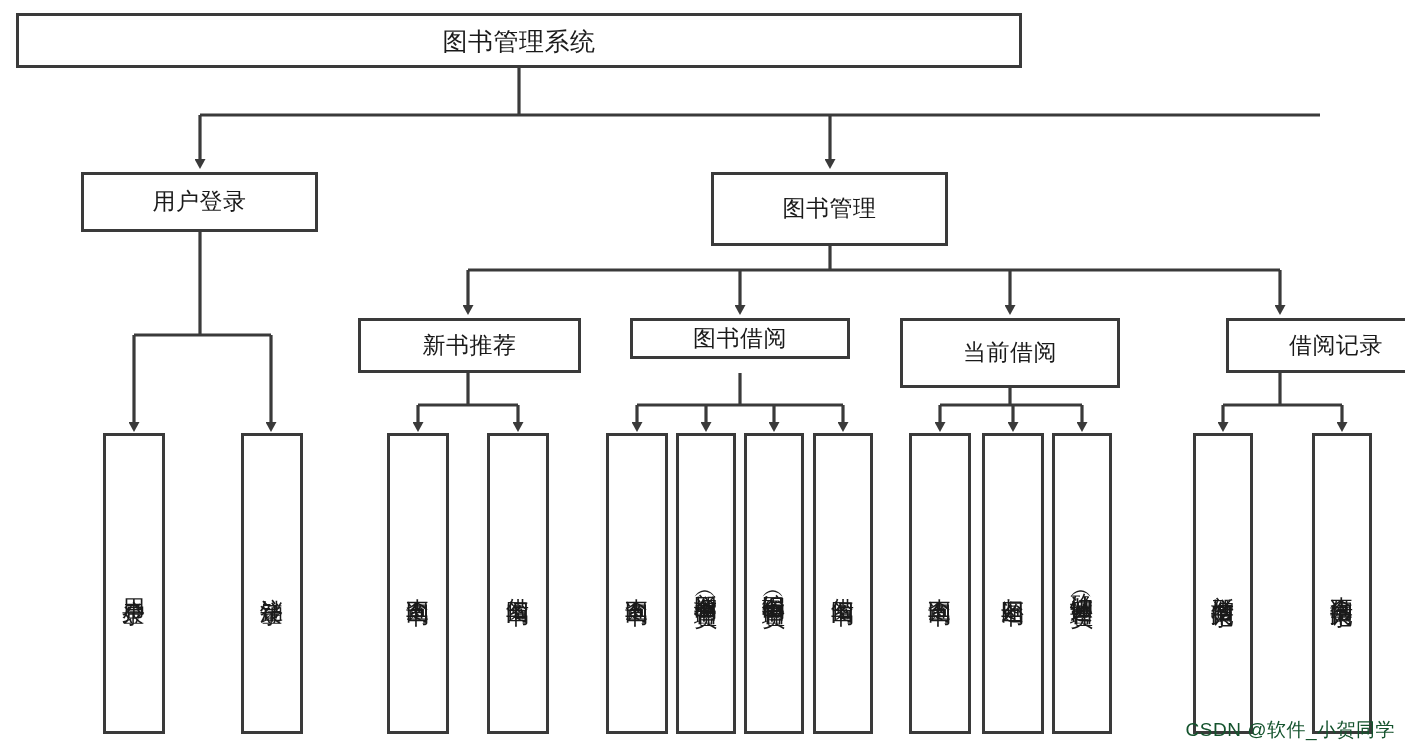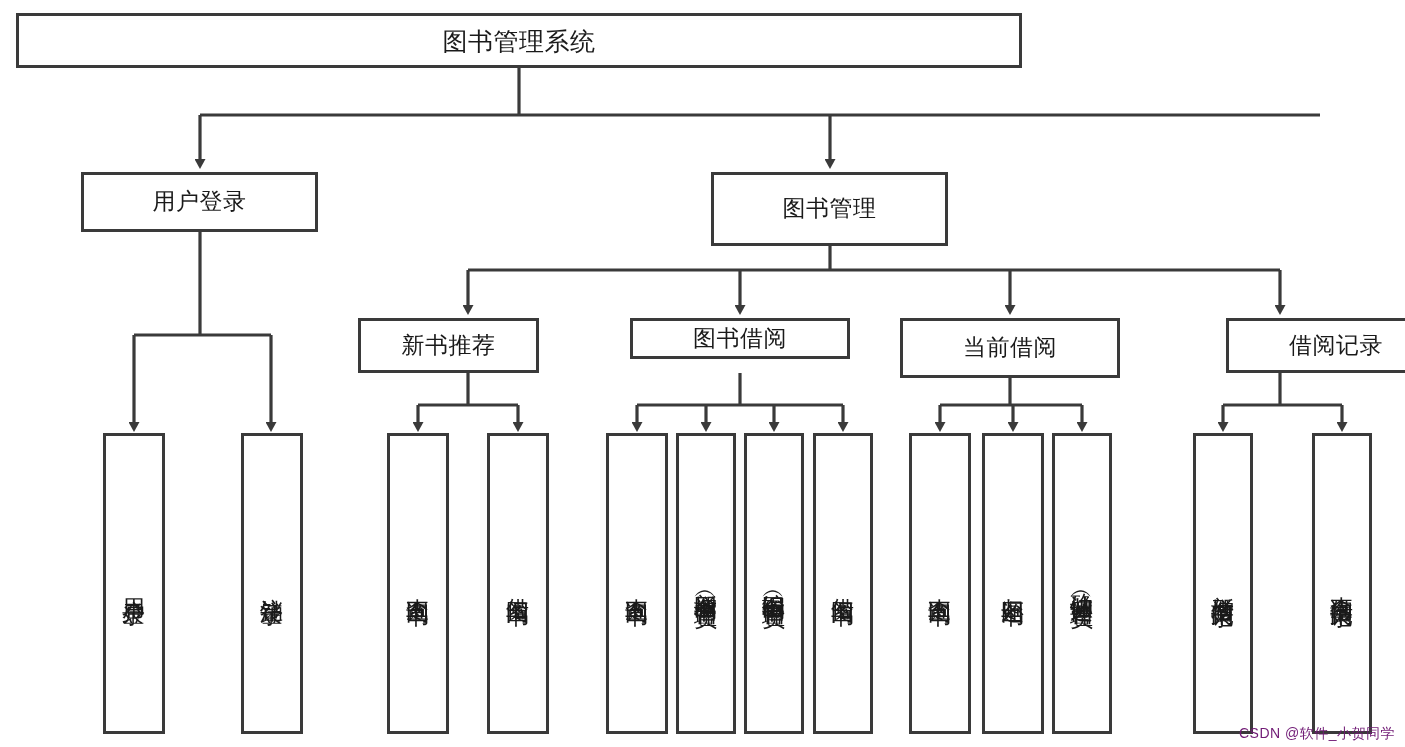--- a/index.html
+++ b/index.html
@@ -56,22 +56,22 @@
     line-height: 1.22;
     letter-spacing: 2px;
     white-space: nowrap;
     display: block;
     max-height: 100%;
   }
   .watermark {
     position: absolute;
     right: 10px;
     bottom: 4px;
-    font-size: 14px;
-    color: #701a75;
+    font-size: 19px;
+    color: #14532d;
     z-index: 5;
     white-space: nowrap;
     letter-spacing: 0.5px;
   }
 </style>
 </head>
 <body>
 
 <div id="canvas">
 
@@ -129,27 +129,27 @@
     <span class="label">图书管理系统</span>
   </div>
 
   <div class="node node-l2" style="left:81px; top:172px; width:237px; height:60px;">
     <span class="label">用户登录</span>
   </div>
   <div class="node node-l2" style="left:711px; top:172px; width:237px; height:74px;">
     <span class="label">图书管理</span>
   </div>
 
-  <div class="node node-l3" style="left:358px; top:318px; width:181px; height:55px;">
+  <div class="node node-l3" style="left:358px; top:318px; width:223px; height:55px;">
     <span class="label">新书推荐</span>
   </div>
   <div class="node node-l3" style="left:630px; top:318px; width:220px; height:41px;">
     <span class="label">图书借阅</span>
   </div>
-  <div class="node node-l3" style="left:900px; top:318px; width:220px; height:60px;">
+  <div class="node node-l3" style="left:900px; top:318px; width:220px; height:70px;">
     <span class="label">当前借阅</span>
   </div>
   <div class="node node-l3" style="left:1210px; top:318px; width:220px; height:55px;margin-left:16px;">
     <span class="label">借阅记录</span>
   </div>
 
   <div class="node node-leaf" style="left:103px; top:433px; width:62px; height:301px;">
     <span class="label">用户登录</span>
   </div>
   <div class="node node-leaf" style="left:241px; top:433px; width:62px; height:301px;">

